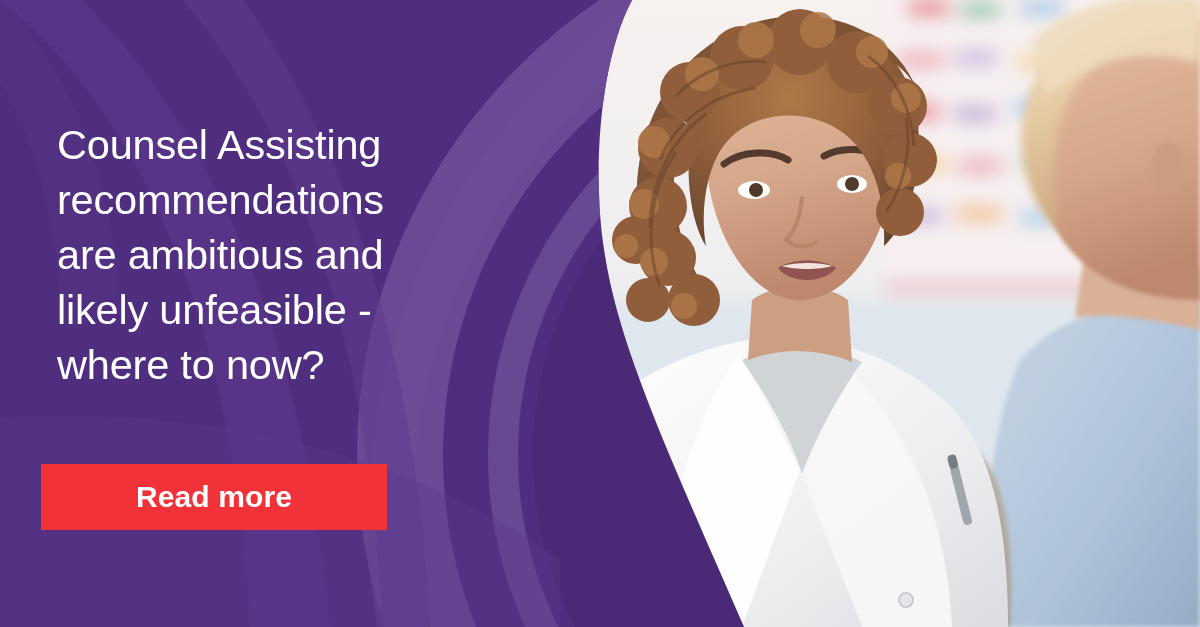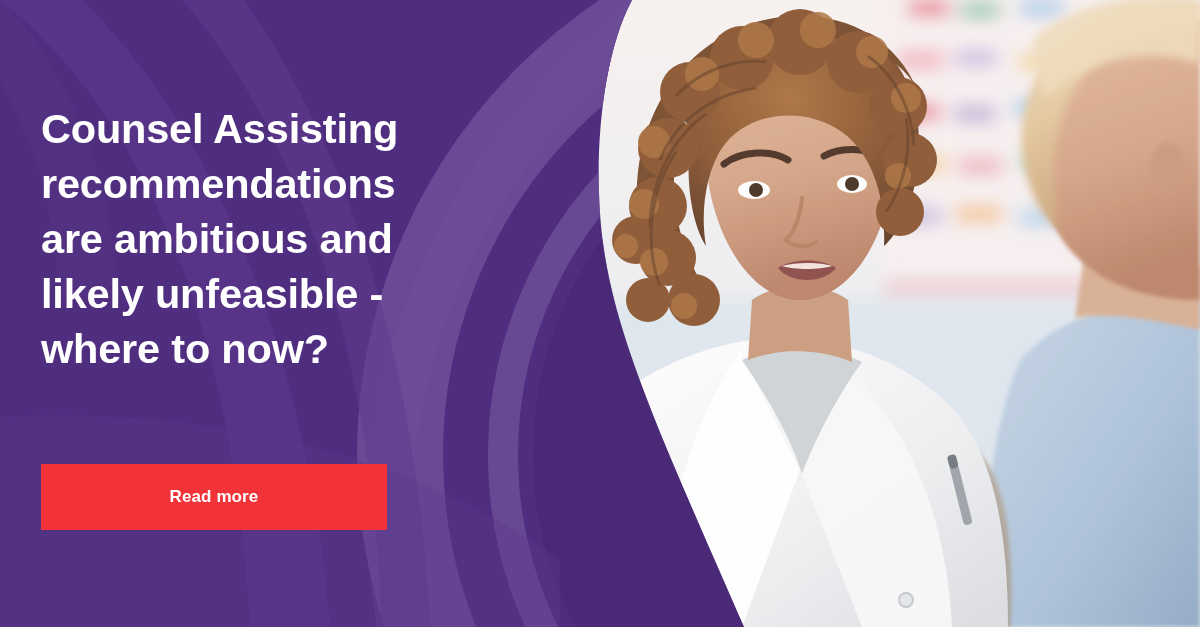--- a/index.html
+++ b/index.html
@@ -31,43 +31,43 @@
   
   .content{
     position:absolute;top:0;left:0;
     width:600px;height:627px;
   }
   .headline{
     position:absolute;
     left:41px;
     top:101px;
     width:480px;
-    margin:0;
+    margin:16px;
     color:#ffffff;
     font-size:41.5px;
     line-height:55px;
-    font-weight:700;
+    font-weight:400;
     letter-spacing:-0.2px;
     white-space:pre-line;
   }
   .cta{
     position:absolute;
     left:41px;
     top:464px;
     width:346px;
     height:66px;
     border:0;
     padding:0;
     display:flex;
     align-items:center;
     justify-content:center;
     background:#F13239;
     color:#ffffff;
     font-family:"Liberation Sans","DejaVu Sans",sans-serif;
-    font-size:17px;
+    font-size:30px;
     font-weight:700;
     letter-spacing:0.1px;
     cursor:pointer;
     text-decoration:none;
   }
 </style>
 </head>
 <body>
 
 <div class="stage">

